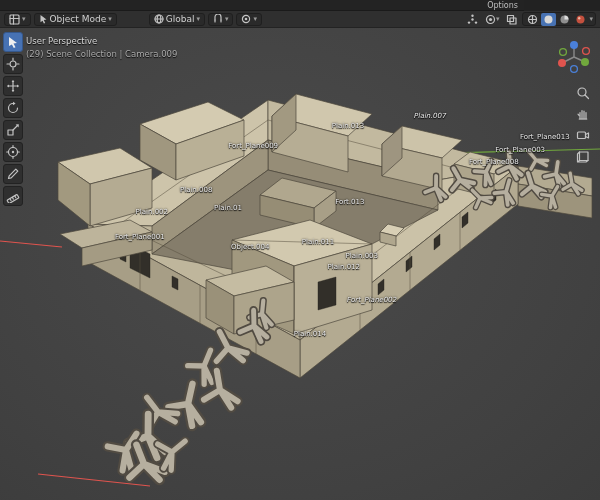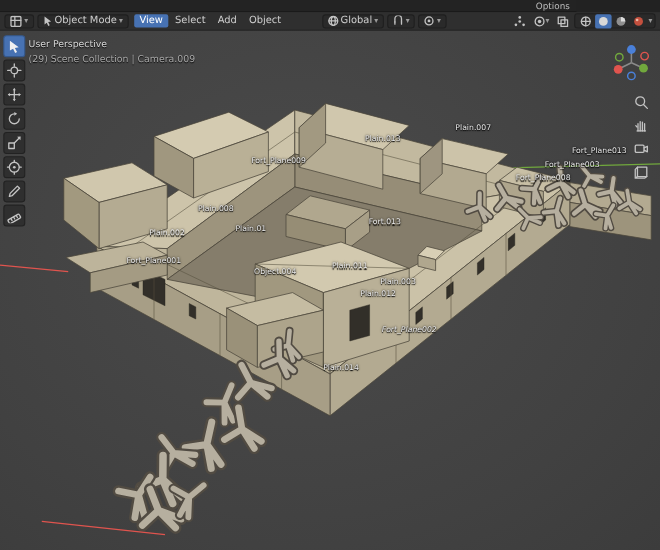--- a/index.html
+++ b/index.html
@@ -87,26 +87,20 @@
     </span>
 
     <span class="hbtn">
       <svg width="9" height="10" viewBox="0 0 9 10">
         <path d="M1.5 1 L7.5 5.5 L4.8 6 L6.2 9 L4.9 9.6 L3.5 6.7 L1.5 8.2 Z" class="icf"></path>
       </svg>
       <span>Object Mode</span>
       <span class="chev">▾</span>
     </span>
 
-    <span class="menu-wrap">
-        <span class="menu-item active">View</span>
-        <span class="menu-item">Select</span>
-        <span class="menu-item">Add</span>
-        <span class="menu-item">Object</span>
-      </span>
 
     <span style="width:26px"></span>
 
     <span class="hbtn">
       <svg width="10" height="10" viewBox="0 0 10 10">
         <circle cx="5" cy="5" r="4" class="ic" stroke-width=".9"></circle>
         <ellipse cx="5" cy="5" rx="1.8" ry="4" class="ic" stroke-width=".7"></ellipse>
         <path d="M1 5 H9" class="ic" stroke-width=".7"></path>
       </svg>
       <span>Global</span>
@@ -291,21 +285,21 @@
         <use href="#tet" transform="translate(480,170) scale(.9) rotate(-35)"></use>
         <use href="#tet" transform="translate(552,168) scale(.9) rotate(40)"></use>
         <use href="#tet" transform="translate(572,156) scale(.9)"></use>
       </g>
 
       <line class="ax-x" x1="38" y1="446" x2="150" y2="458"></line>
     </svg>
 
     <div class="scene" style="width:600px;height:472px;pointer-events:none">
         <span class="obj-label" style="left: 58%; top: 20.8%;">Plain.013</span>
-        <span class="obj-label" style="left: 71.7%; top: 18.6%;">Plain.007</span>
+        <span class="obj-label" style="left: 71.7%; top: 18.6%; font-style: italic;">Plain.007</span>
         <span class="obj-label" style="left: 90.8%; top: 23.1%;">Fort_Plane013</span>
         <span class="obj-label" style="left: 86.7%; top: 25.8%;">Fort_Plane003</span>
         <span class="obj-label" style="left: 82.3%; top: 28.4%;">Fort_Plane008</span>
         <span class="obj-label" style="left: 42.2%; top: 25%;">Fort_Plane009</span>
         <span class="obj-label" style="left: 32.7%; top: 34.3%;">Plain.008</span>
         <span class="obj-label" style="left: 25.3%; top: 39%;">Plain.002</span>
         <span class="obj-label" style="left: 38%; top: 38.1%;">Plain.01</span>
         <span class="obj-label" style="left: 58.3%; top: 36.9%;">Fort.013</span>
         <span class="obj-label" style="left: 23.3%; top: 44.3%;">Fort_Plane001</span>
         <span class="obj-label" style="left: 41.7%; top: 46.4%;">Object.004</span>

